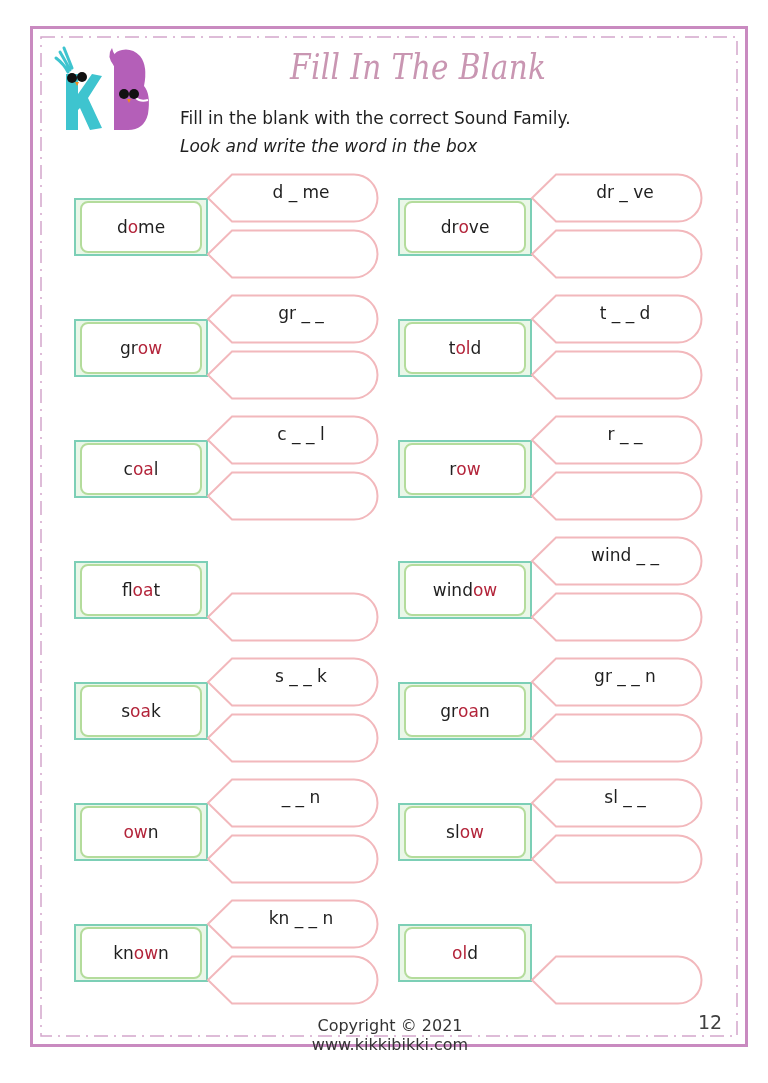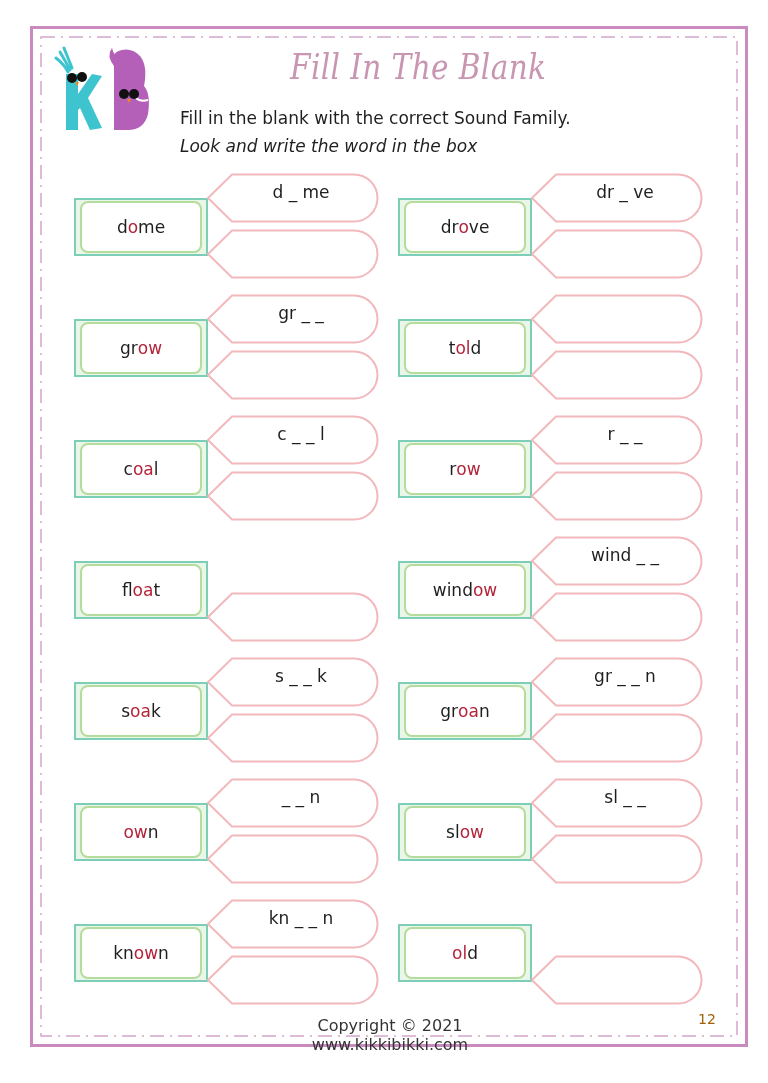--- a/index.html
+++ b/index.html
@@ -55,21 +55,21 @@
   .tag input {
     position: absolute; left: 34px; top: 8px; width: 120px; height: 34px;
     border: none; background: transparent; outline: none; font-size: 17px; text-align: center;
   }
 
   .copyright {
     position: absolute; left: 240px; top: 1016px; width: 300px; text-align: center;
     font-size: 16px; color: #333;
   }
   .page-num {
-    position: absolute; left: 698px; top: 1011px; font-size: 14px; color: #a16207;
+    position: absolute; left: 698px; top: 1011px; font-size: 19px; color: #404040;
   }
 </style>
 </head>
 <body>
 
 <div class="outer-border"></div>
 <div class="inner-border">
   <svg width="698" height="1001" viewBox="0 0 698 1001">
     <rect x="1" y="1" width="696" height="999" fill="none" stroke="#d4a6cc" stroke-width="1.5" stroke-dasharray="14 6 2 6"></rect>
   </svg>
@@ -169,20 +169,21 @@
       <div class="inner">
         <span class="pre">t</span>
           <span class="hl">ol</span>
           <span class="post">d</span>
       </div>
     </div>
     <div class="tag top">
       <svg width="174" height="50" viewBox="0 0 174 50">
         <path d="M26 1.5 L148 1.5 A23.5 23.5 0 0 1 148 48.5 L26 48.5 L2 25 Z" fill="#fff" stroke="#f2b8bc" stroke-width="2"></path>
       </svg>
+      <div class="txt">t _ _ d</div>
     </div>
     <div class="tag bottom">
       <svg width="174" height="50" viewBox="0 0 174 50">
         <path d="M26 1.5 L148 1.5 A23.5 23.5 0 0 1 148 48.5 L26 48.5 L2 25 Z" fill="#fff" stroke="#f2b8bc" stroke-width="2"></path>
       </svg>
       <input type="text" value="" style="">
     </div>
   </div>
     <div class="item" style="left: 74px; top: 415px;">
     <div class="wordbox">

